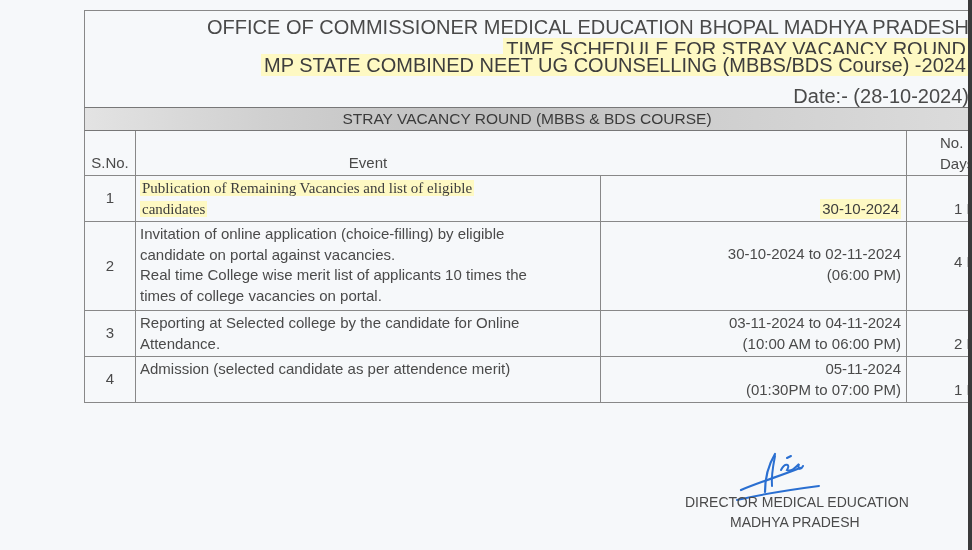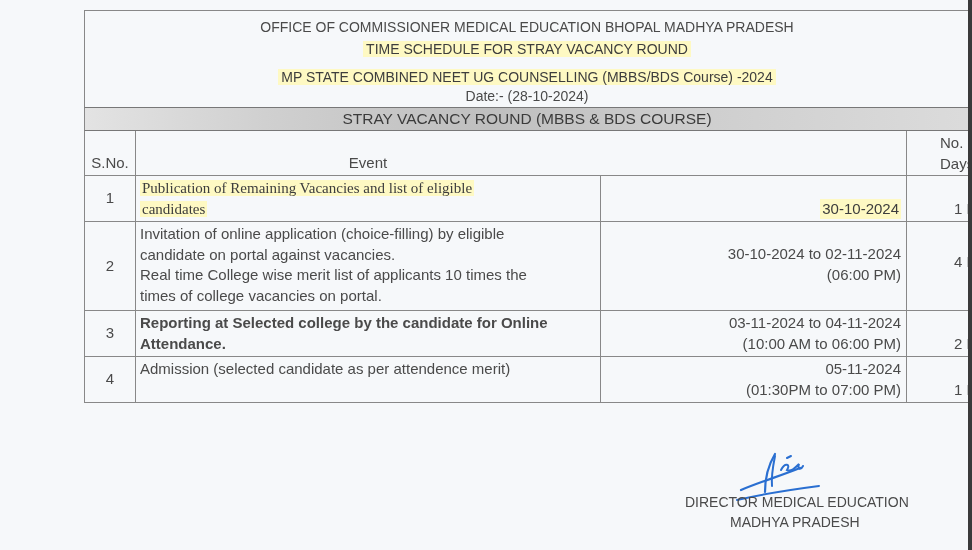--- a/index.html
+++ b/index.html
@@ -23,22 +23,22 @@
     border-top: 1px solid #888;
   }
   .hdr-block {
     border-left: 1px solid #888;
     height: 96px;
     position: relative;
     text-align: center;
   }
   .hdr-line {
     position: absolute; left: 0; width: 884px;
-    font-size: 14px; line-height: 20px; white-space: nowrap;
-    text-align: center;
+    font-size: 20px; line-height: 20px; white-space: nowrap;
+    text-align: right;
   }
   .hl { background: #fef9c3; padding: 0 3px; color: #3d3d3d; }
   .banner {
     position: relative;
     height: 22px; border-top: 1px solid #777; border-bottom: 1px solid #777;
     border-left: 1px solid #888;
     background: linear-gradient(90deg, #e3e3e3 0%, #d0d0d0 20%, #bfbfbf 45%, #cfcfcf 70%, #dcdcdc 100%);
   }
   .banner span {
     position: absolute; left: 0; width: 884px; text-align: center;
@@ -64,21 +64,21 @@
 </head>
 <body>
 
 <div class="page">
 
   <div class="table">
 
     <div class="hdr-block">
       <div class="hdr-line" style="top:6px;"><span>OFFICE OF COMMISSIONER MEDICAL EDUCATION BHOPAL MADHYA PRADESH</span></div>
       <div class="hdr-line" style="top:28px;"><span class="hl">TIME SCHEDULE FOR STRAY VACANCY ROUND</span></div>
-      <div class="hdr-line" style="top:56px;"><span class="hl">MP STATE COMBINED NEET UG COUNSELLING (MBBS/BDS Course) -2024</span></div>
+      <div class="hdr-line" style="top:44px;"><span class="hl">MP STATE COMBINED NEET UG COUNSELLING (MBBS/BDS Course) -2024</span></div>
       <div class="hdr-line" style="top:75px;"><span>Date:- (28-10-2024)</span></div>
     </div>
 
     <div class="banner">
       <span>STRAY VACANCY ROUND (MBBS &amp; BDS COURSE)</span>
     </div>
 
     <div class="row" style="height:44px;">
       <div class="cell c-sno vbottom" style="justify-content:center;padding-bottom:2px;">
           <span>S.No.</span>
@@ -124,21 +124,21 @@
       </div>
       <div class="cell c-days" style="padding-top:30px;">
           <span style="margin-left:0;display:block;text-align:left;padding-left:47px;white-space:nowrap;">4 Days</span>
         </div>
     </div>
 
     <div class="row" style="height:45px;">
       <div class="cell c-sno vcenter" style="justify-content:center;">
           <span>3</span>
         </div>
-      <div class="cell c-event" style="padding-top:2px;font-weight:bold;">
+      <div class="cell c-event" style="padding-top:2px;">
         <div>Reporting at Selected college by the candidate for Online</div>
         <div>Attendance.</div>
       </div>
       <div class="cell c-dur" style="padding-top:2px;padding-left:24px;">
         <div>03-11-2024 to 04-11-2024</div>
         <div>(10:00 AM to 06:00 PM)</div>
       </div>
       <div class="cell c-days vbottom" style="padding-bottom:2px;">
           <span style="margin-left:47px;white-space:nowrap;">2 Days</span>
         </div>

